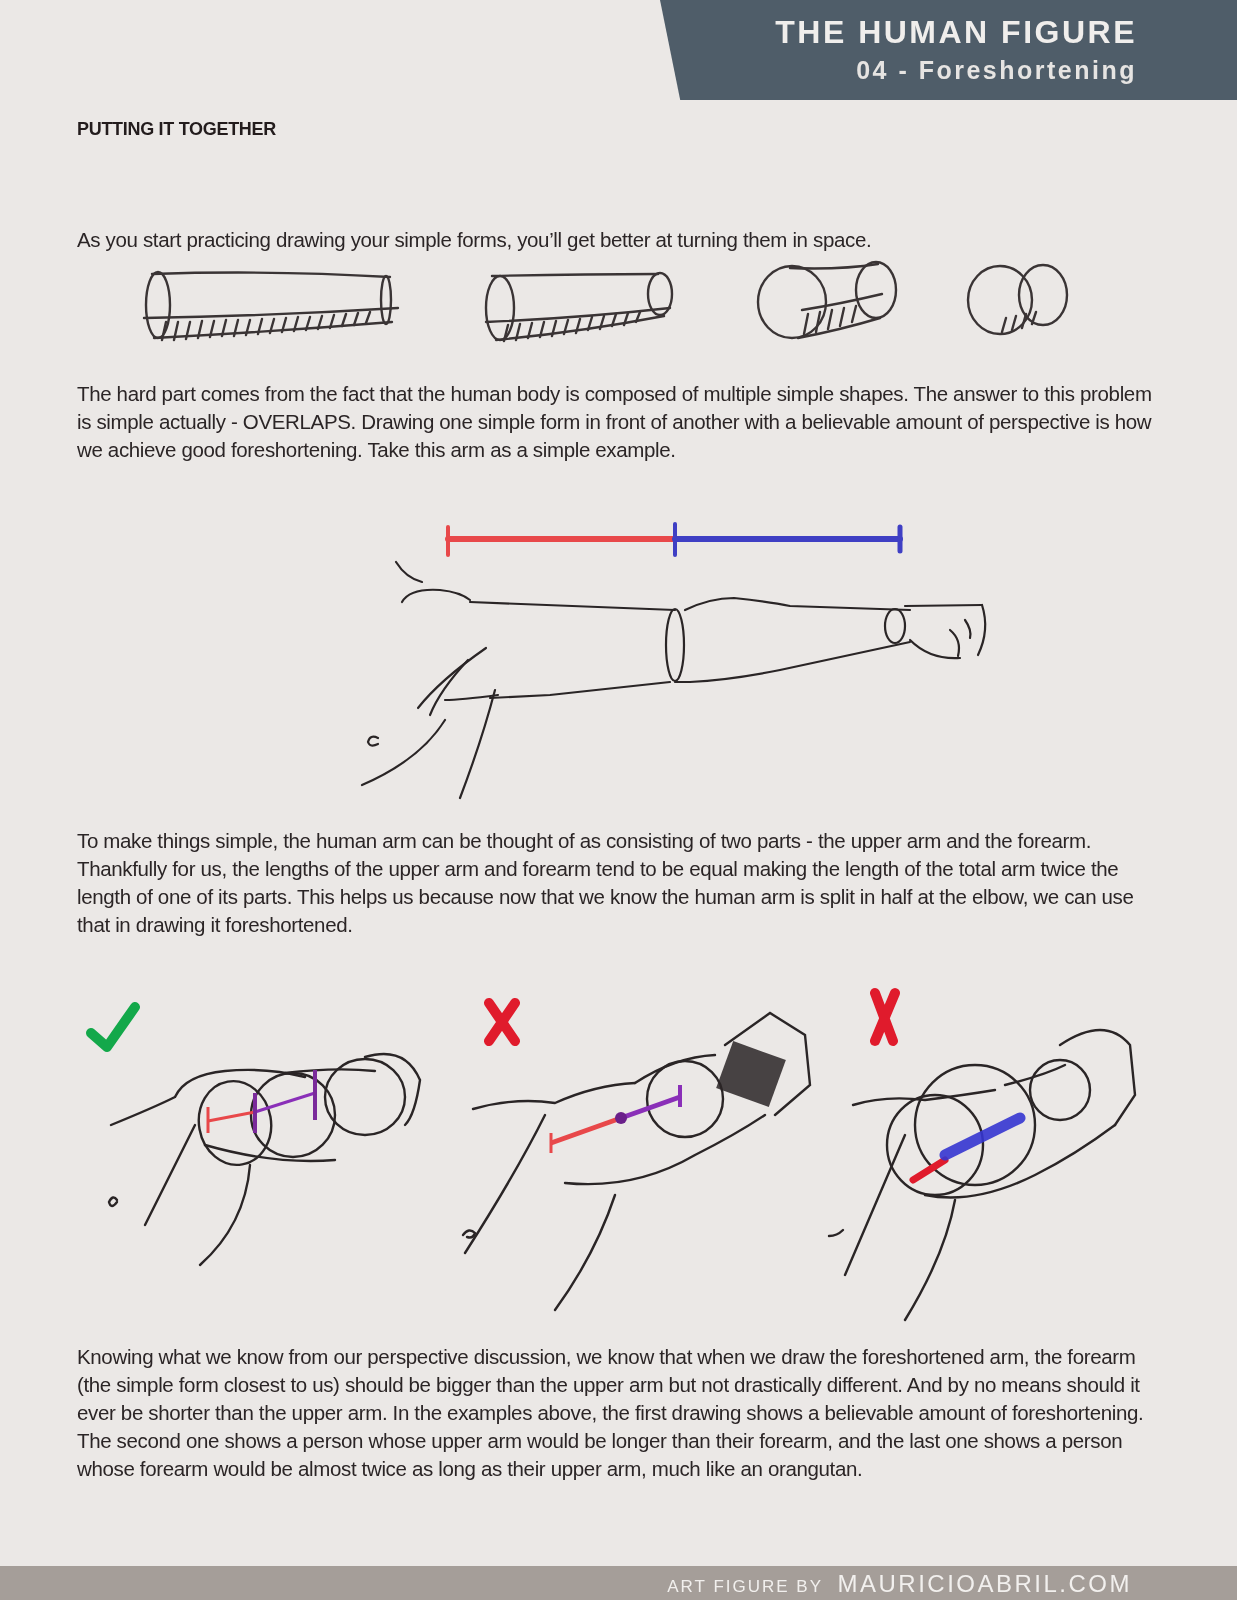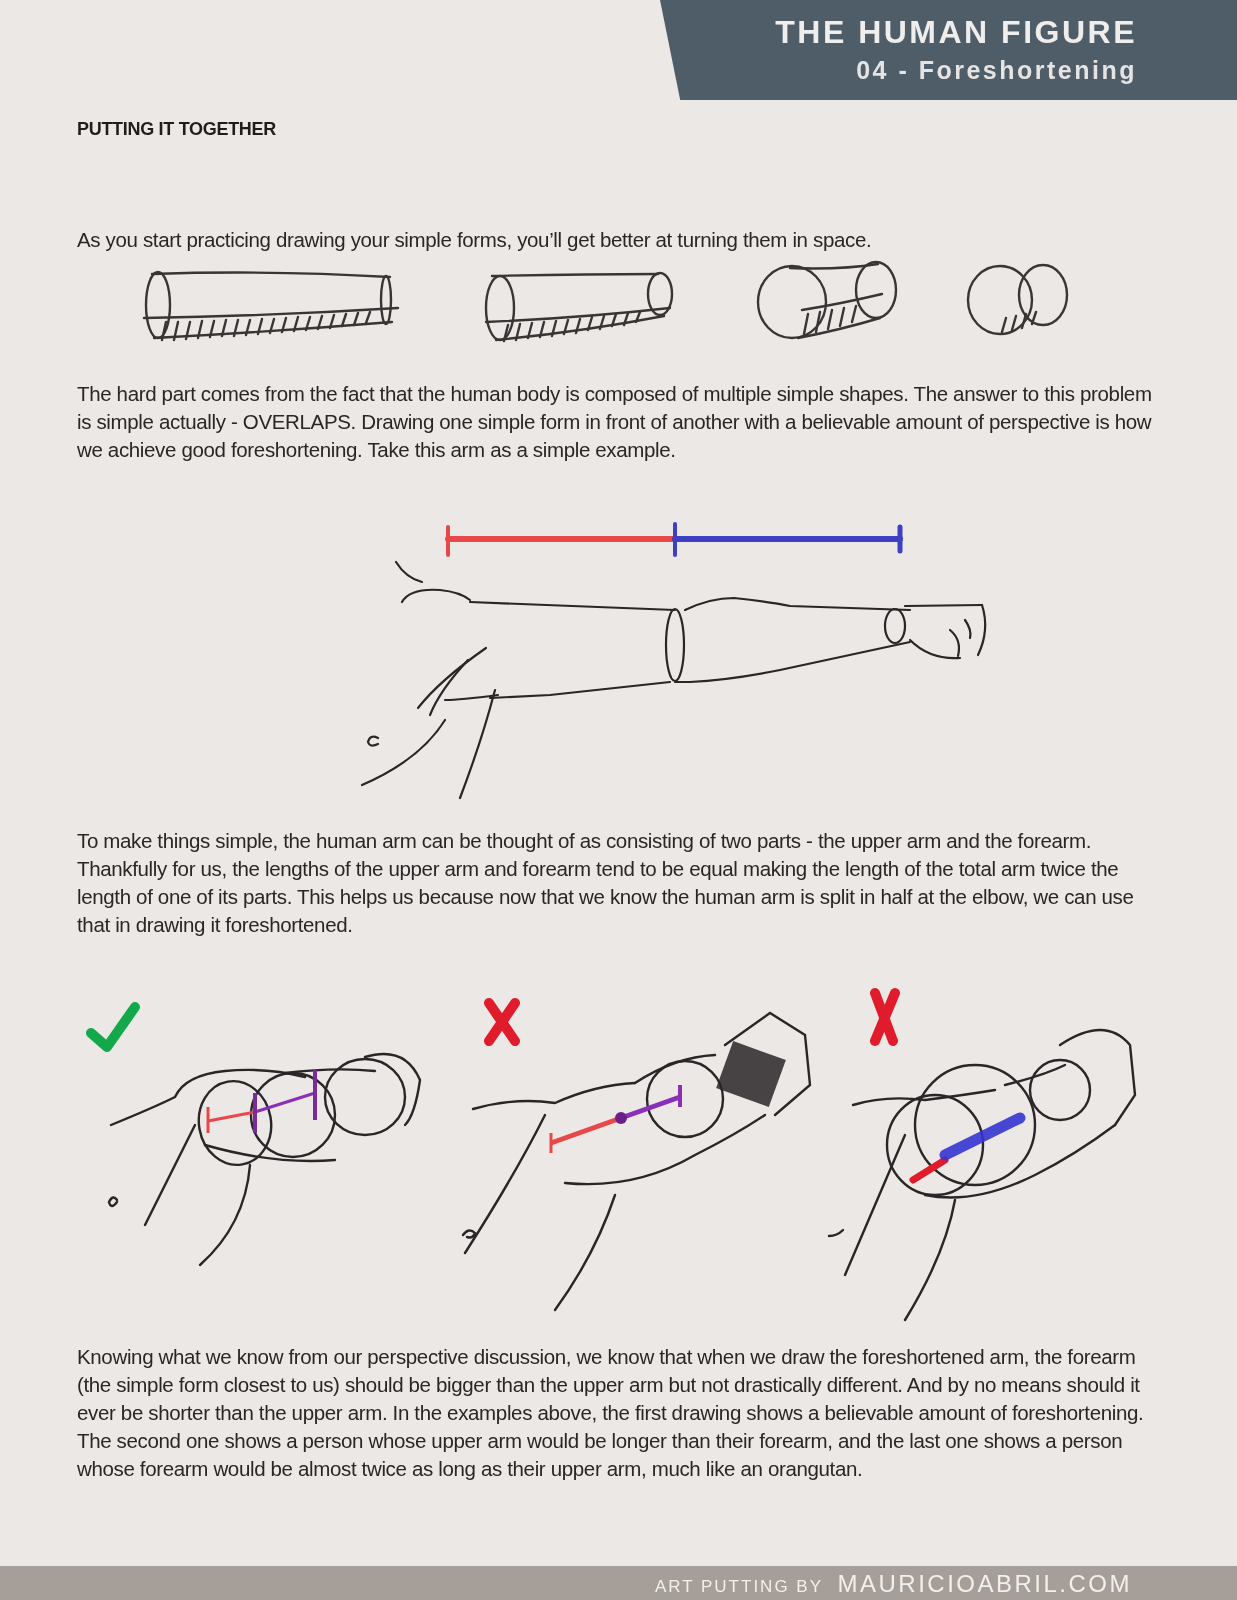--- a/index.html
+++ b/index.html
@@ -187,16 +187,16 @@
     </g>
     <line x1="838" y1="195" x2="870" y2="175" stroke="#e01b2c" stroke-width="7" stroke-linecap="round"></line>
     <line x1="870" y1="170" x2="945" y2="133" stroke="#3535d0" stroke-width="11" stroke-linecap="round" opacity="0.9"></line>
   </g>
 </svg>
 
 <div class="para" style="top:1343px;">Knowing what we know from our perspective discussion, we know that when we draw the foreshortened arm, the forearm (the simple form closest to us) should be bigger than the upper arm but not drastically different. And by no means should it ever be shorter than the upper arm. In the examples above, the first drawing shows a believable amount of foreshortening. The second one shows a person whose upper arm would be longer than their forearm, and the last one shows a person whose forearm would be almost twice as long as their upper arm, much like an orangutan.</div>
 
 <div class="footer">
   <div class="footer-text">
-    <span class="footer-small">ART PUTTING BY</span>
+    <span class="footer-small">ART FIGURE BY</span>
     <span class="footer-big">MAURICIOABRIL.COM</span>
   </div>
 </div>
 
 </body></html>

